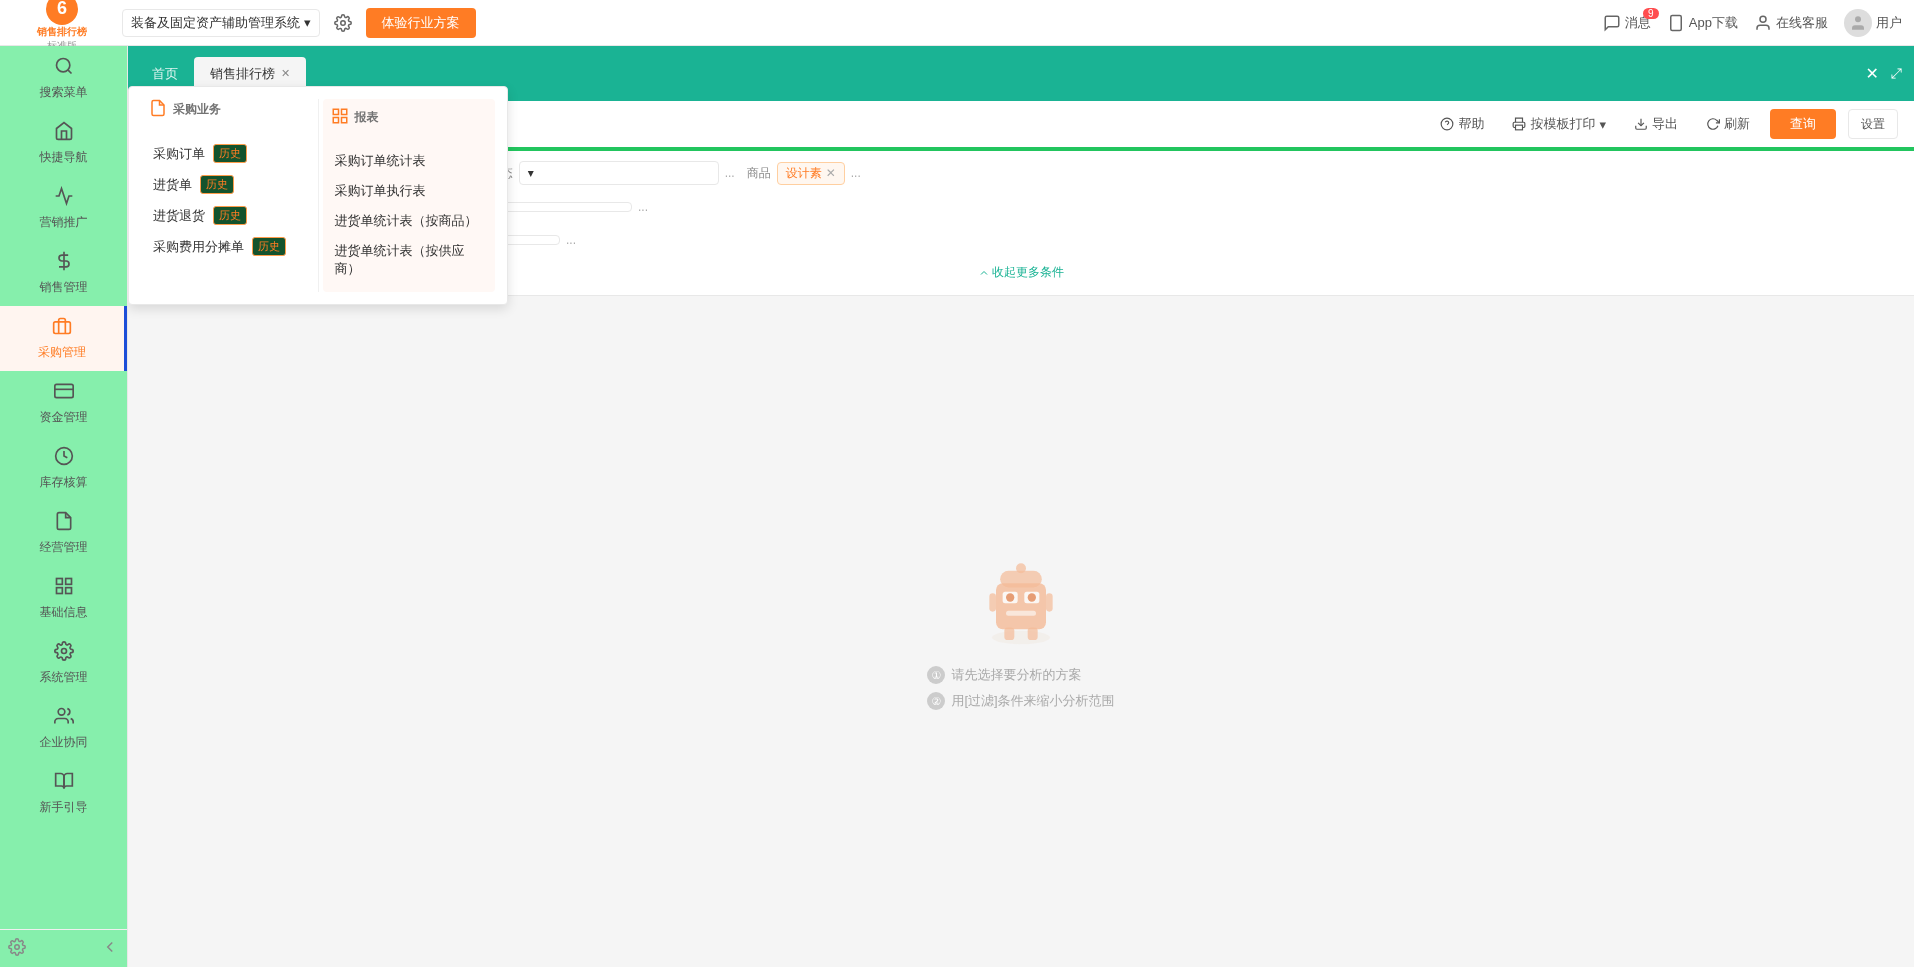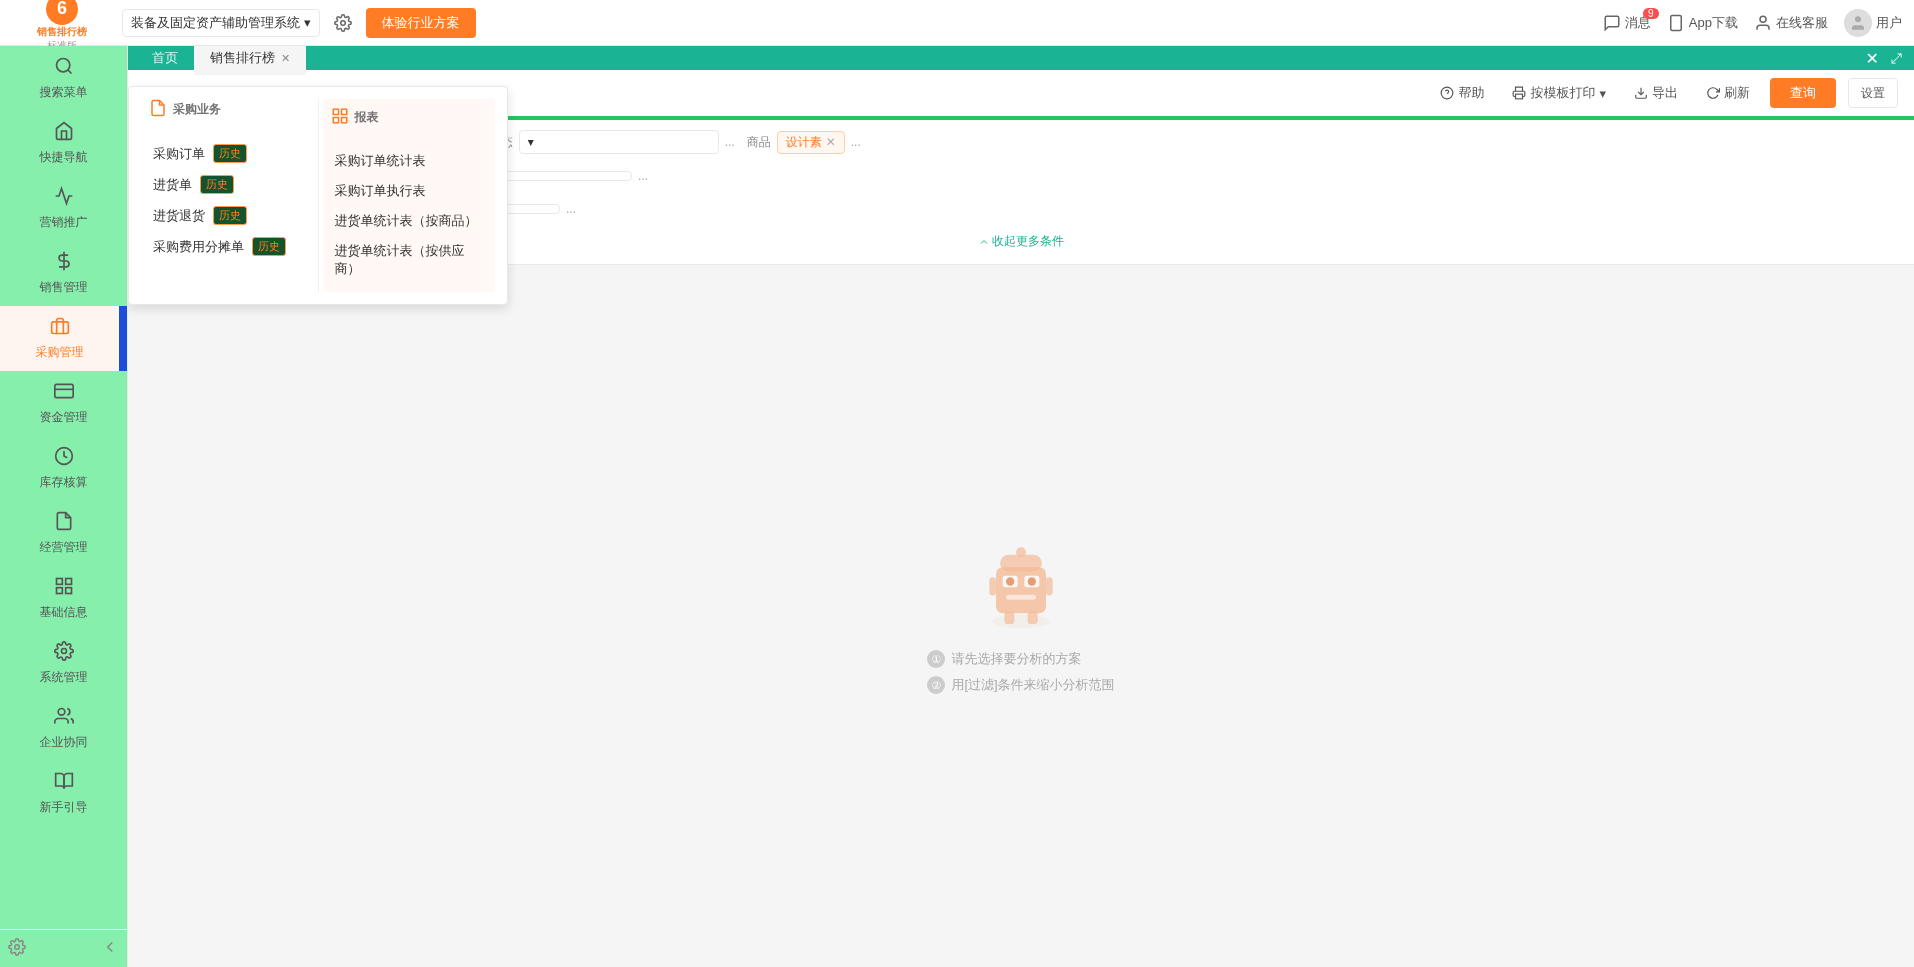--- a/index.html
+++ b/index.html
@@ -18,28 +18,28 @@
     .top-bar-nav { display: flex; align-items: center; flex: 1; gap: 8px; }
     .system-title { font-size: 13px; color: #333; padding: 4px 8px; border: 1px solid #e8e8e8; border-radius: 4px; display: flex; align-items: center; gap: 4px; cursor: pointer; }
     .settings-icon-btn { width: 30px; height: 30px; display: flex; align-items: center; justify-content: center; cursor: pointer; color: #666; }
     .industry-btn { background: #ff7c24; color: white; border: none; padding: 6px 16px; border-radius: 4px; cursor: pointer; font-size: 13px; }
     .top-bar-right { display: flex; align-items: center; gap: 16px; margin-left: auto; }
     .top-bar-right-item { display: flex; align-items: center; gap: 4px; font-size: 13px; color: #555; cursor: pointer; position: relative; }
     .badge { background: #ff4d4f; color: white; border-radius: 10px; font-size: 10px; padding: 0 4px; position: absolute; top: -6px; right: -8px; min-width: 16px; text-align: center; }
     .avatar { width: 28px; height: 28px; background: #ddd; border-radius: 50%; display: flex; align-items: center; justify-content: center; color: #888; font-size: 14px; }
 
     
-    .tab-bar { display: flex; align-items: center; background: #1ab394; height: 24px; padding: 0 8px; flex-shrink: 0; }
+    .tab-bar { display: flex; align-items: center; background: #1ab394; height: 55px; padding: 0 8px; flex-shrink: 0; }
     .tab-item { padding: 8px 16px; color: rgba(255,255,255,0.85); cursor: pointer; font-size: 13px; display: flex; align-items: center; gap: 6px; border-radius: 4px 4px 0 0; }
     .tab-item.active { background: #f5f5f5; color: #333; font-weight: 500; }
     .tab-close { font-size: 11px; color: #888; cursor: pointer; }
     .tab-bar-close { margin-left: auto; color: white; cursor: pointer; font-size: 16px; padding: 0 8px; }
     .tab-bar-expand { color: white; cursor: pointer; font-size: 14px; padding: 0 4px; }
     .sidebar-item { display: flex; flex-direction: column; align-items: center; padding: 10px 8px; cursor: pointer; color: #555; font-size: 12px; gap: 3px; position: relative; }
-    .sidebar-item.active { background: #fff5f0; color: #ff7c24; border-right: 8px solid #1d4ed8; }
+    .sidebar-item.active { background: #fff5f0; color: #ff7c24; border-right: 3px solid #1d4ed8; }
     .sidebar-item-icon { font-size: 18px; }
     .sidebar-bottom { margin-top: auto; border-top: 1px solid #f0f0f0; display: flex; padding: 8px; gap: 4px; align-items: center; }
 
     
     .content-toolbar { display: flex; padding: 8px 16px; background: #fff; border-bottom: 4px solid #22c55e; gap: 12px; flex-wrap: wrap; }
     .toolbar-btn { display: flex; align-items: center; gap: 4px; color: #555; font-size: 13px; cursor: pointer; padding: 4px 8px; }
     .query-btn { background: #ff7c24; color: white; border: none; padding: 6px 20px; border-radius: 4px; cursor: pointer; font-size: 13px; font-weight: 500; }
     .set-btn { border: 1px solid #e8e8e8; background: white; color: #555; padding: 4px 12px; border-radius: 4px; cursor: pointer; font-size: 12px; }
 
     

